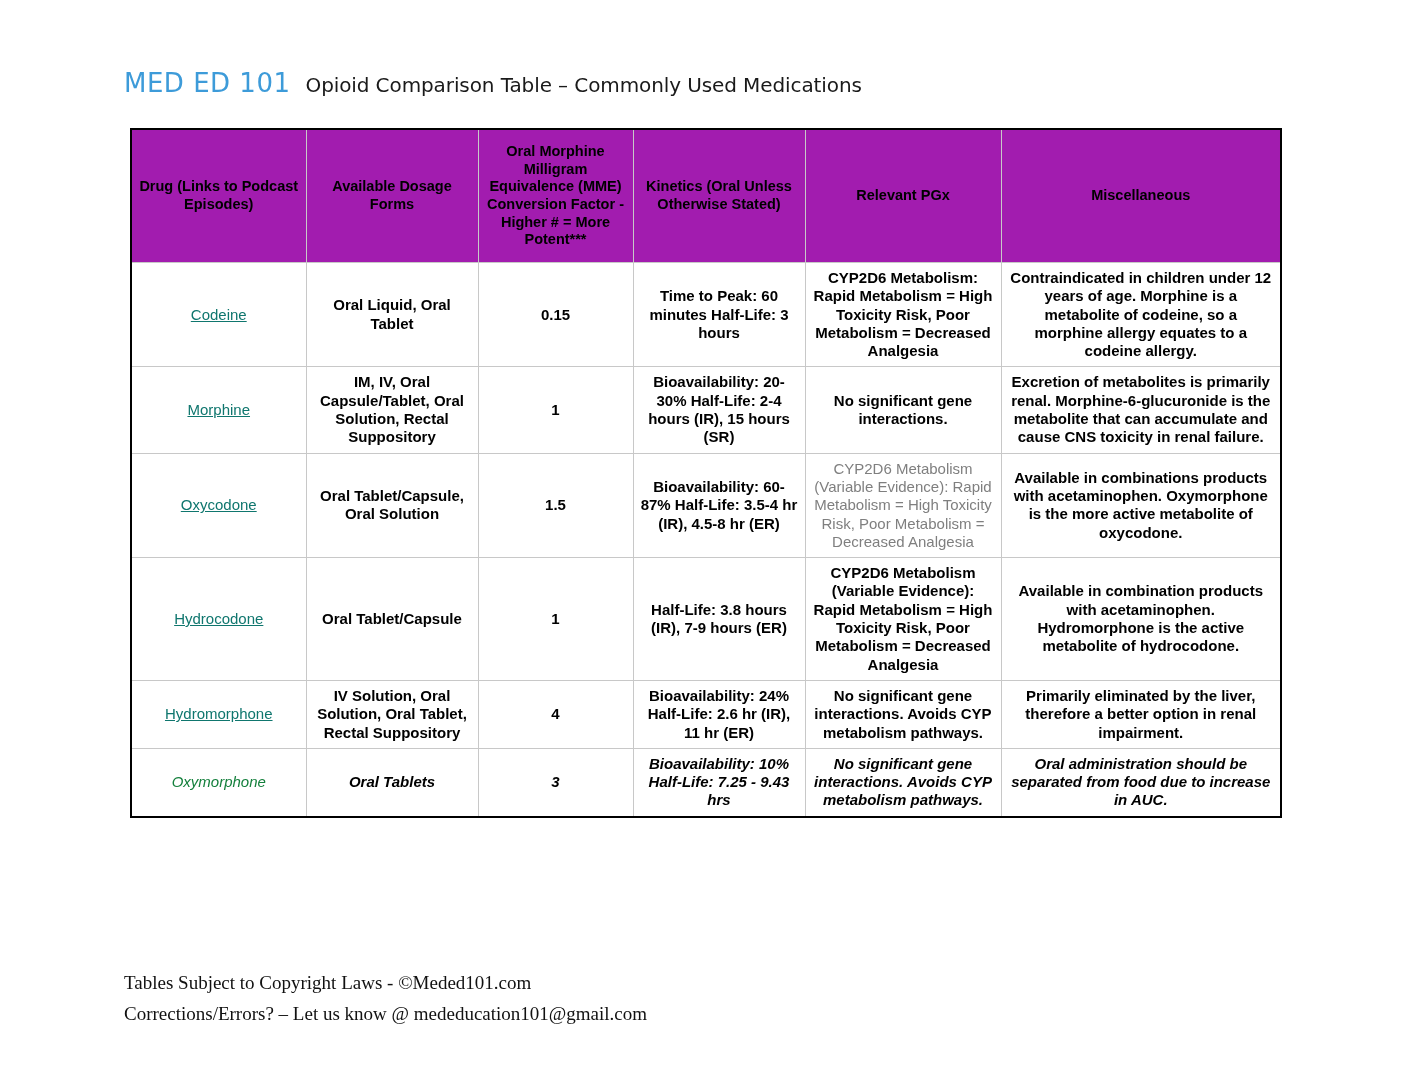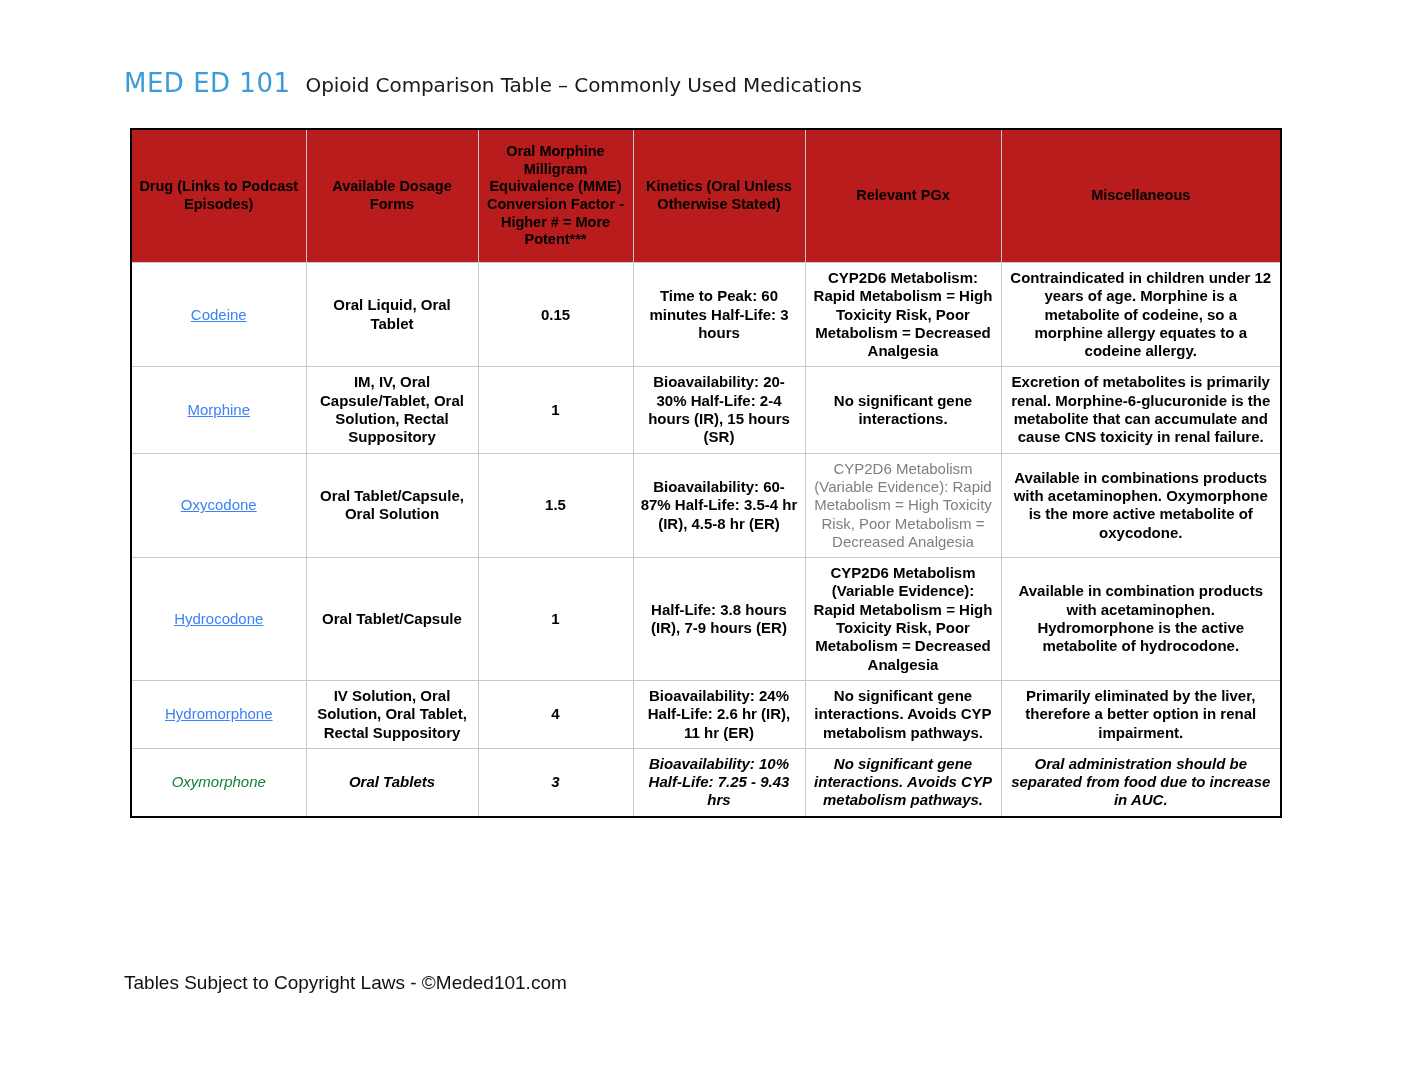--- a/index.html
+++ b/index.html
@@ -61,21 +61,21 @@
   }
   table.opioid th,
   table.opioid td {
     border: 1px solid #c8c8c8;
     vertical-align: middle;
     text-align: center;
     padding: 6px 7px;
     line-height: 1.22;
   }
   thead th {
-    background: #b91c1c;
+    background: #a21caf;
     border: 1px solid #000000;
     border-top: none;
     font-size: 14.5px;
     font-weight: bold;
     height: 120px;
     padding: 4px 6px;
   }
   thead tr th:first-child { border-left: none; margin-left: 20px; }
   thead tr th:last-child  { border-right: none; }
 
@@ -89,21 +89,21 @@
 
   
   col.c-drug   { width: 175px; }
   col.c-forms  { width: 172px; }
   col.c-mme    { width: 155px; }
   col.c-kin    { width: 172px; }
   col.c-pgx    { width: 196px; }
   col.c-misc   { width: 280px; }
 
   .drug-link {
-    color: #3b82f6;
+    color: #0f766e;
     text-decoration: underline;
     cursor: pointer;
     font-size: 15px;
   }
   .drug-plain {
     color: #15803d;
     font-size: 15px;
   }
   .mme-val {
     font-weight: bold;
@@ -112,21 +112,21 @@
   .muted { color: #7f7f7f; }
 
   .cell-kin, .cell-pgx, .cell-misc, .cell-forms { font-weight: bold; }
   .cell-light { font-weight: normal; }
 
   
   .footer {
     position: absolute;
     left: 124px;
     top: 968px;
-    font-family: Liberation Sans, sans-serif;
+    font-family: Liberation Serif, serif;
     font-size: 19px;
     color: #111111;
     line-height: 1.62;
     white-space: nowrap;
   }
 </style>
 </head>
 <body>
 
 <div class="page">
@@ -204,15 +204,16 @@
             <td class="cell-kin">Bioavailability: 10% Half-Life: 7.25 - 9.43 hrs</td>
             <td class="cell-pgx">No significant gene interactions. Avoids CYP metabolism pathways.</td>
             <td class="cell-misc">Oral administration should be separated from food due to increase in AUC.</td>
           </tr>
         </tbody>
     </table>
   </div>
 
   <div class="footer">
     <div>Tables Subject to Copyright Laws - ©Meded101.com</div>
+    <div>Corrections/Errors? – Let us know @ mededucation101@gmail.com</div>
   </div>
 
 </div>
 
 </body></html>

